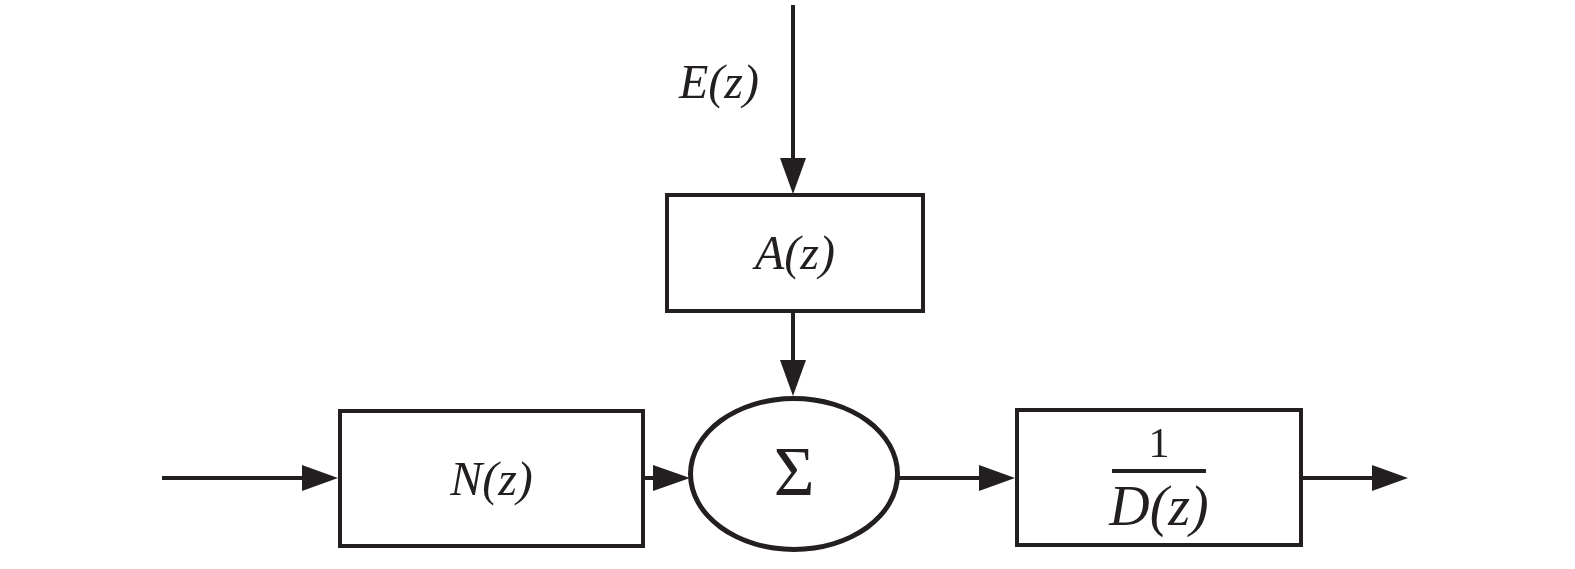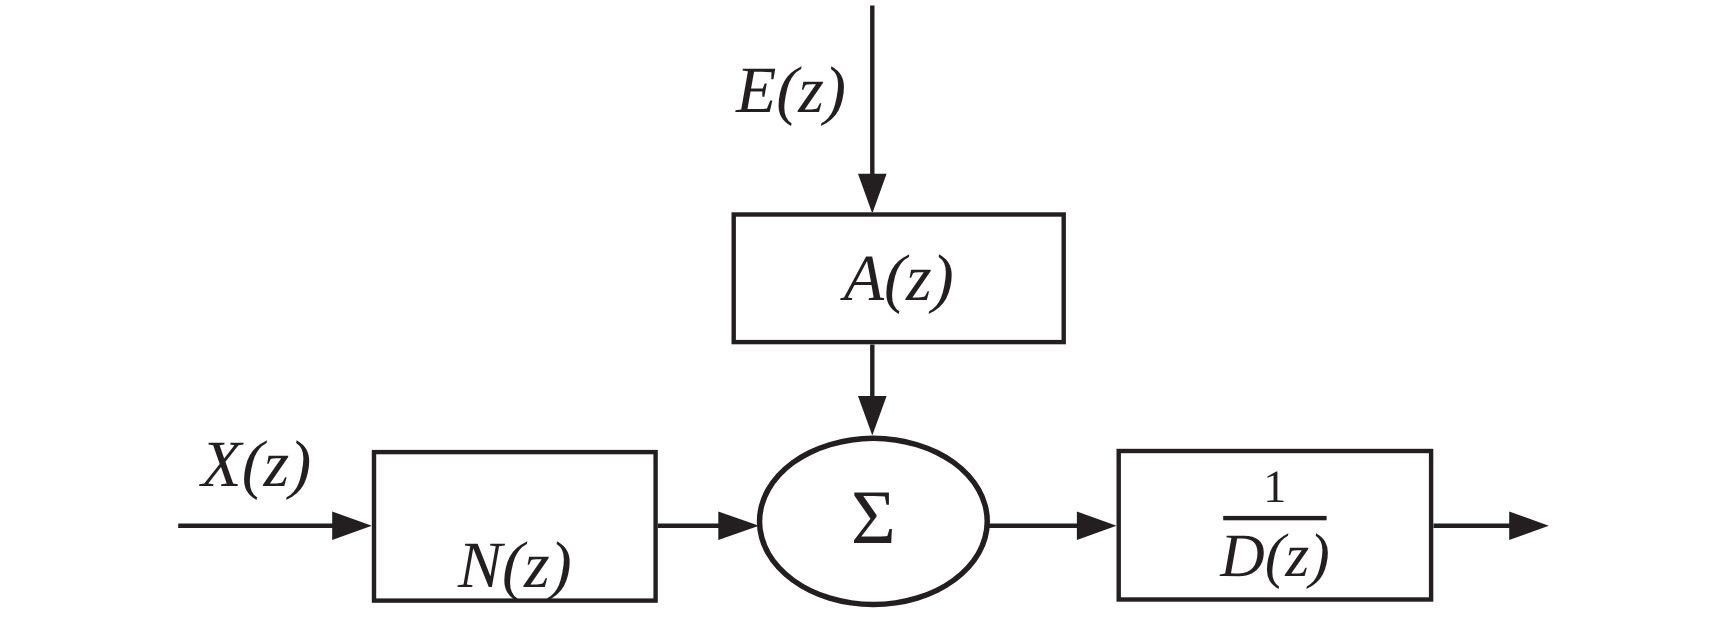--- a/index.html
+++ b/index.html
@@ -37,38 +37,38 @@
   }
   .block {
     position: absolute;
     box-sizing: border-box;
     border: 4px solid var(--ink, #231f20);
     background: var(--background, #fff);
     display: flex;
     align-items: center;
     justify-content: center;
   }
-  .block-a { left: 665px; top: 193px; width: 304px; height: 120px; }
-  .block-n { left: 338px; top: 409px; width: 260px; height: 139px; align-items: flex-end; }
+  .block-a { left: 665px; top: 193px; width: 260px; height: 120px; }
+  .block-n { left: 338px; top: 409px; width: 307px; height: 139px; }
   .block-d { left: 1015px; top: 408px; width: 288px; height: 139px; }
   .summer {
     position: absolute;
     left: 688px; top: 396px;
     width: 212px; height: 156px;
     box-sizing: border-box;
     border: 5px solid var(--ink, #231f20);
     border-radius: 50%;
     background: var(--background, #fff);
     display: flex;
     align-items: center;
     justify-content: center;
   }
   .math {
     font-style: italic;
-    font-size: 60px;
+    font-size: 48px;
     line-height: 1;
     white-space: nowrap;
   }
   .signal-label {
     position: absolute;
     transform: translate(-50%, -50%);
   }
   .label-e { left: 719px; top: 82px; }
   .label-x { left: 233px; top: 422px; }
   .label-y { left: 1367px; top: 424px; }
@@ -128,21 +128,20 @@
       <polygon class="head" points="979,465 979,491 1015,478"></polygon>
     </g>
     <g>
       <line class="wire" x1="1303" y1="478" x2="1374" y2="478"></line>
       <polygon class="head" points="1372,465 1372,491 1408,478"></polygon>
     </g>
   </svg>
 
   <div class="signal-label math label-e">E(z)</div>
 
-  <div class="signal-label math label-x">X(z)</div>
 
 
   <div class="block block-a">
     <span class="math">A(z)</span>
   </div>
 
   <div class="block block-n">
     <span class="math">N(z)</span>
   </div>
 

